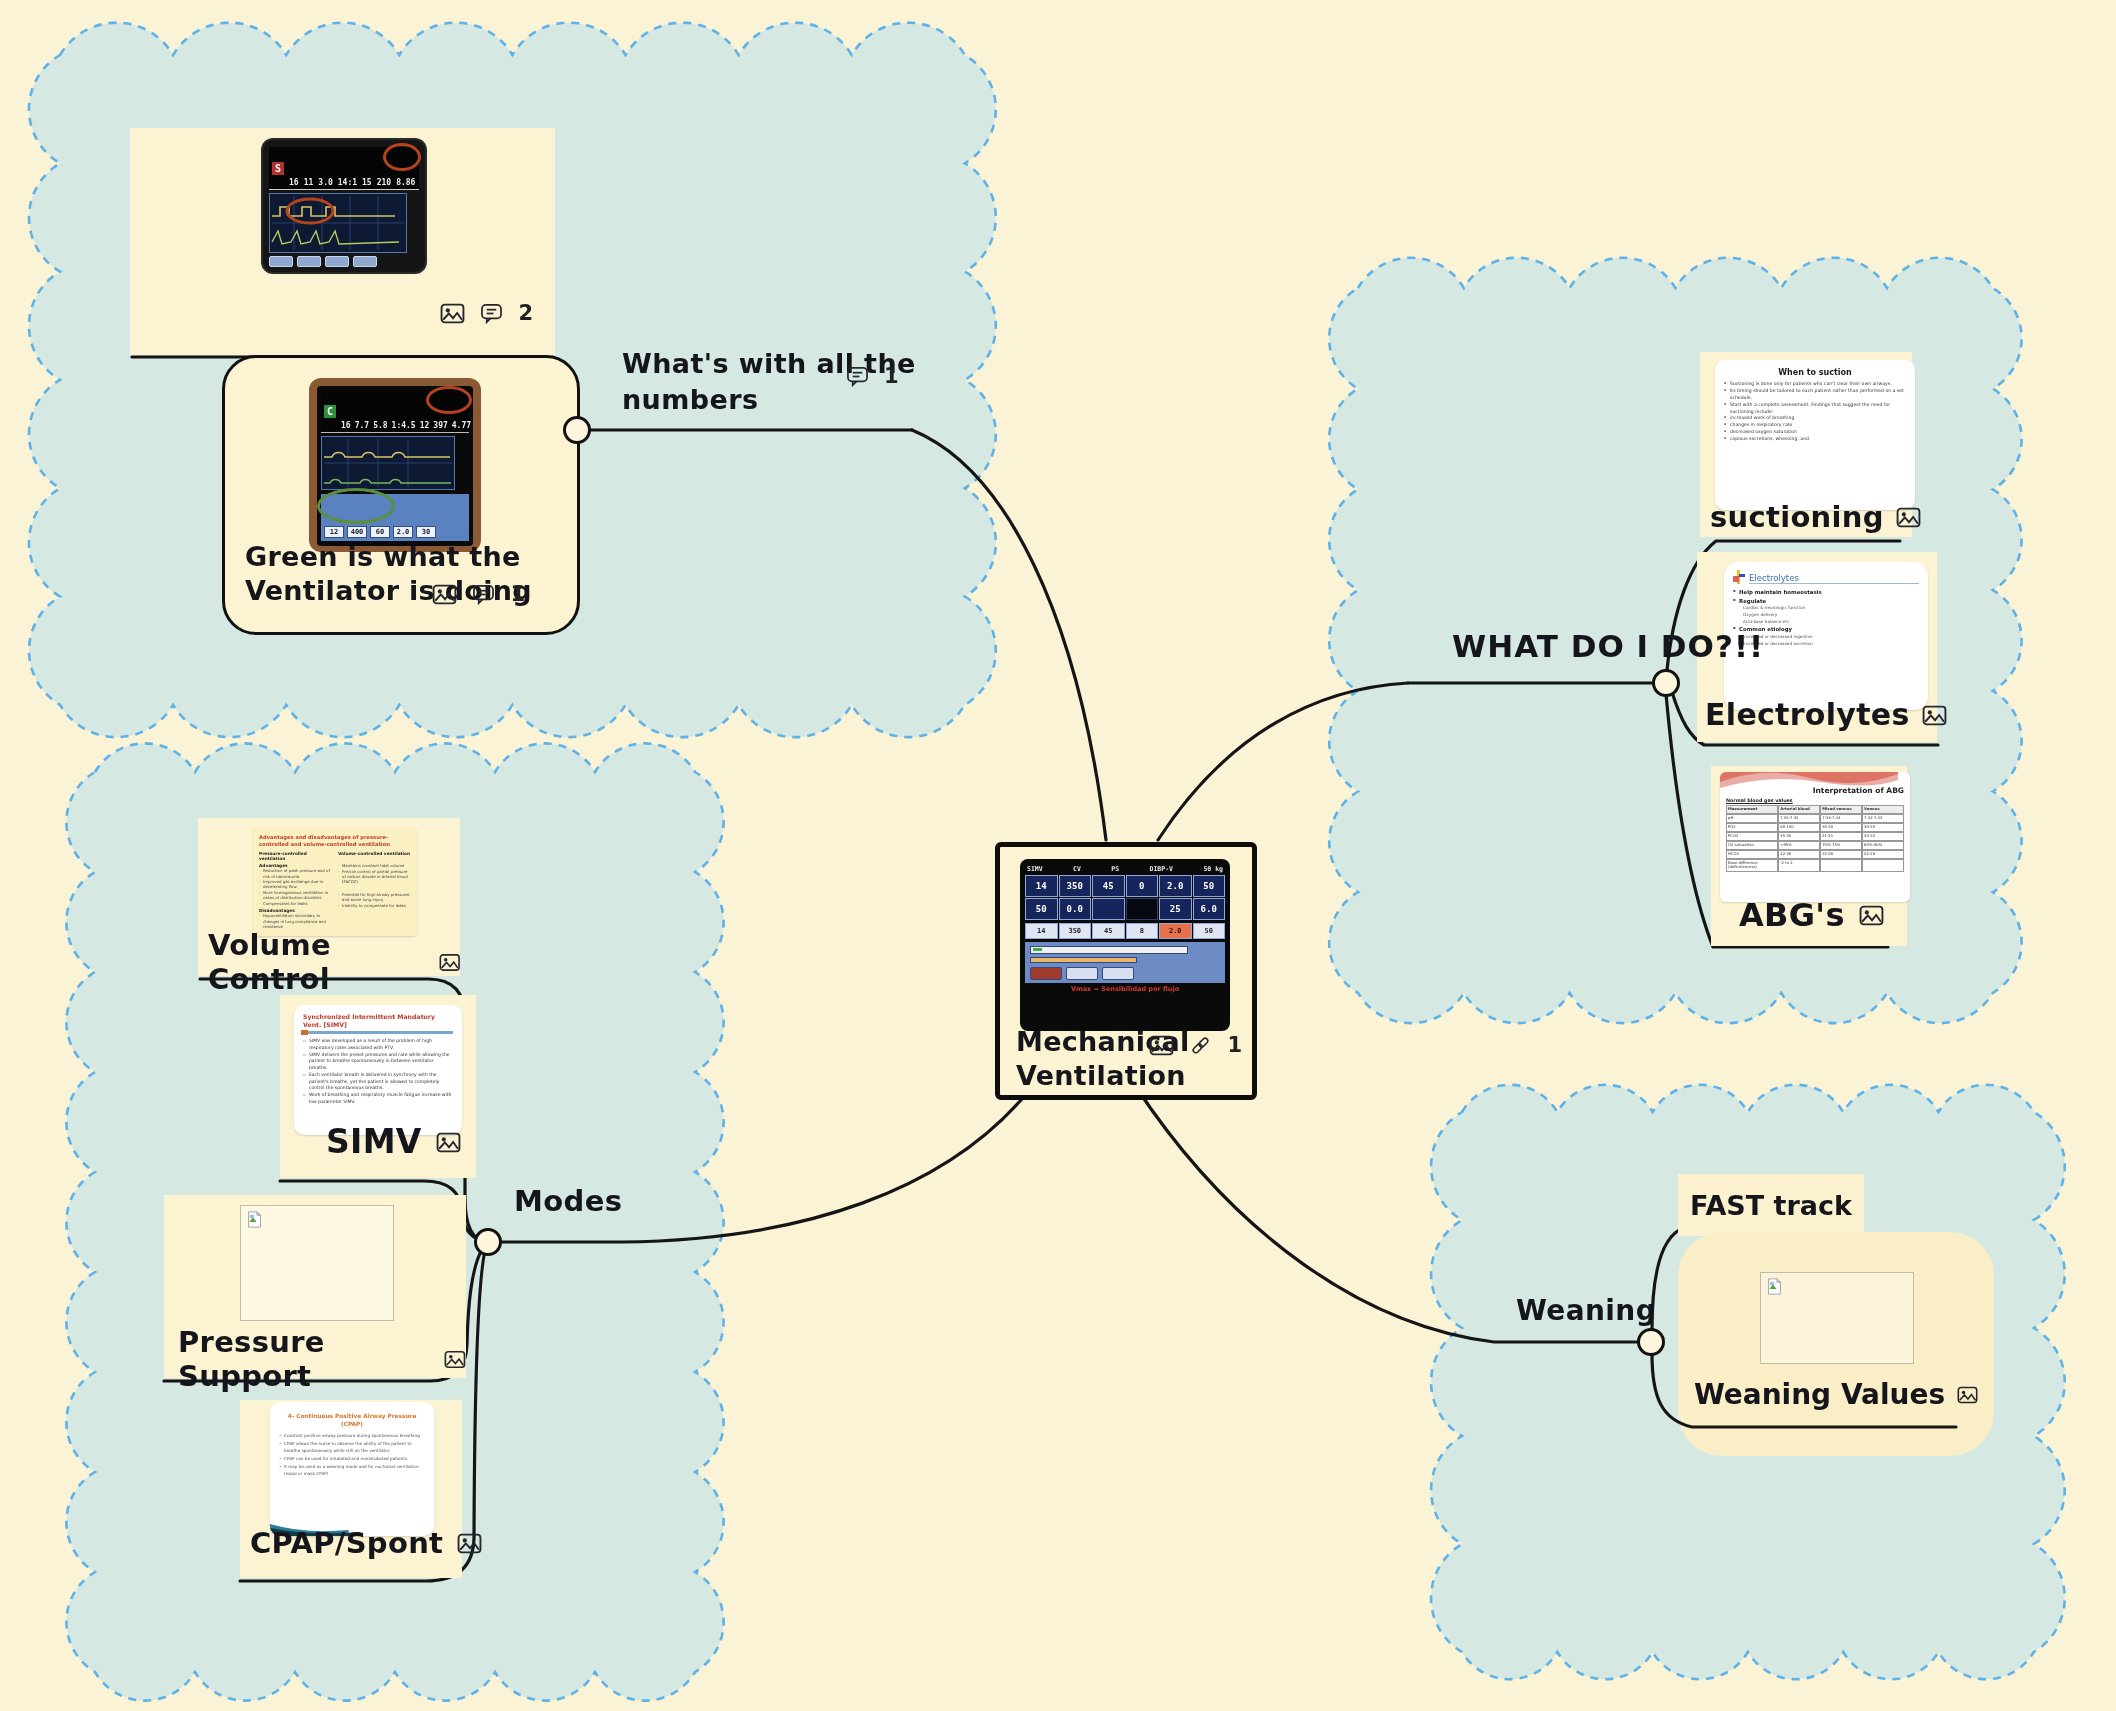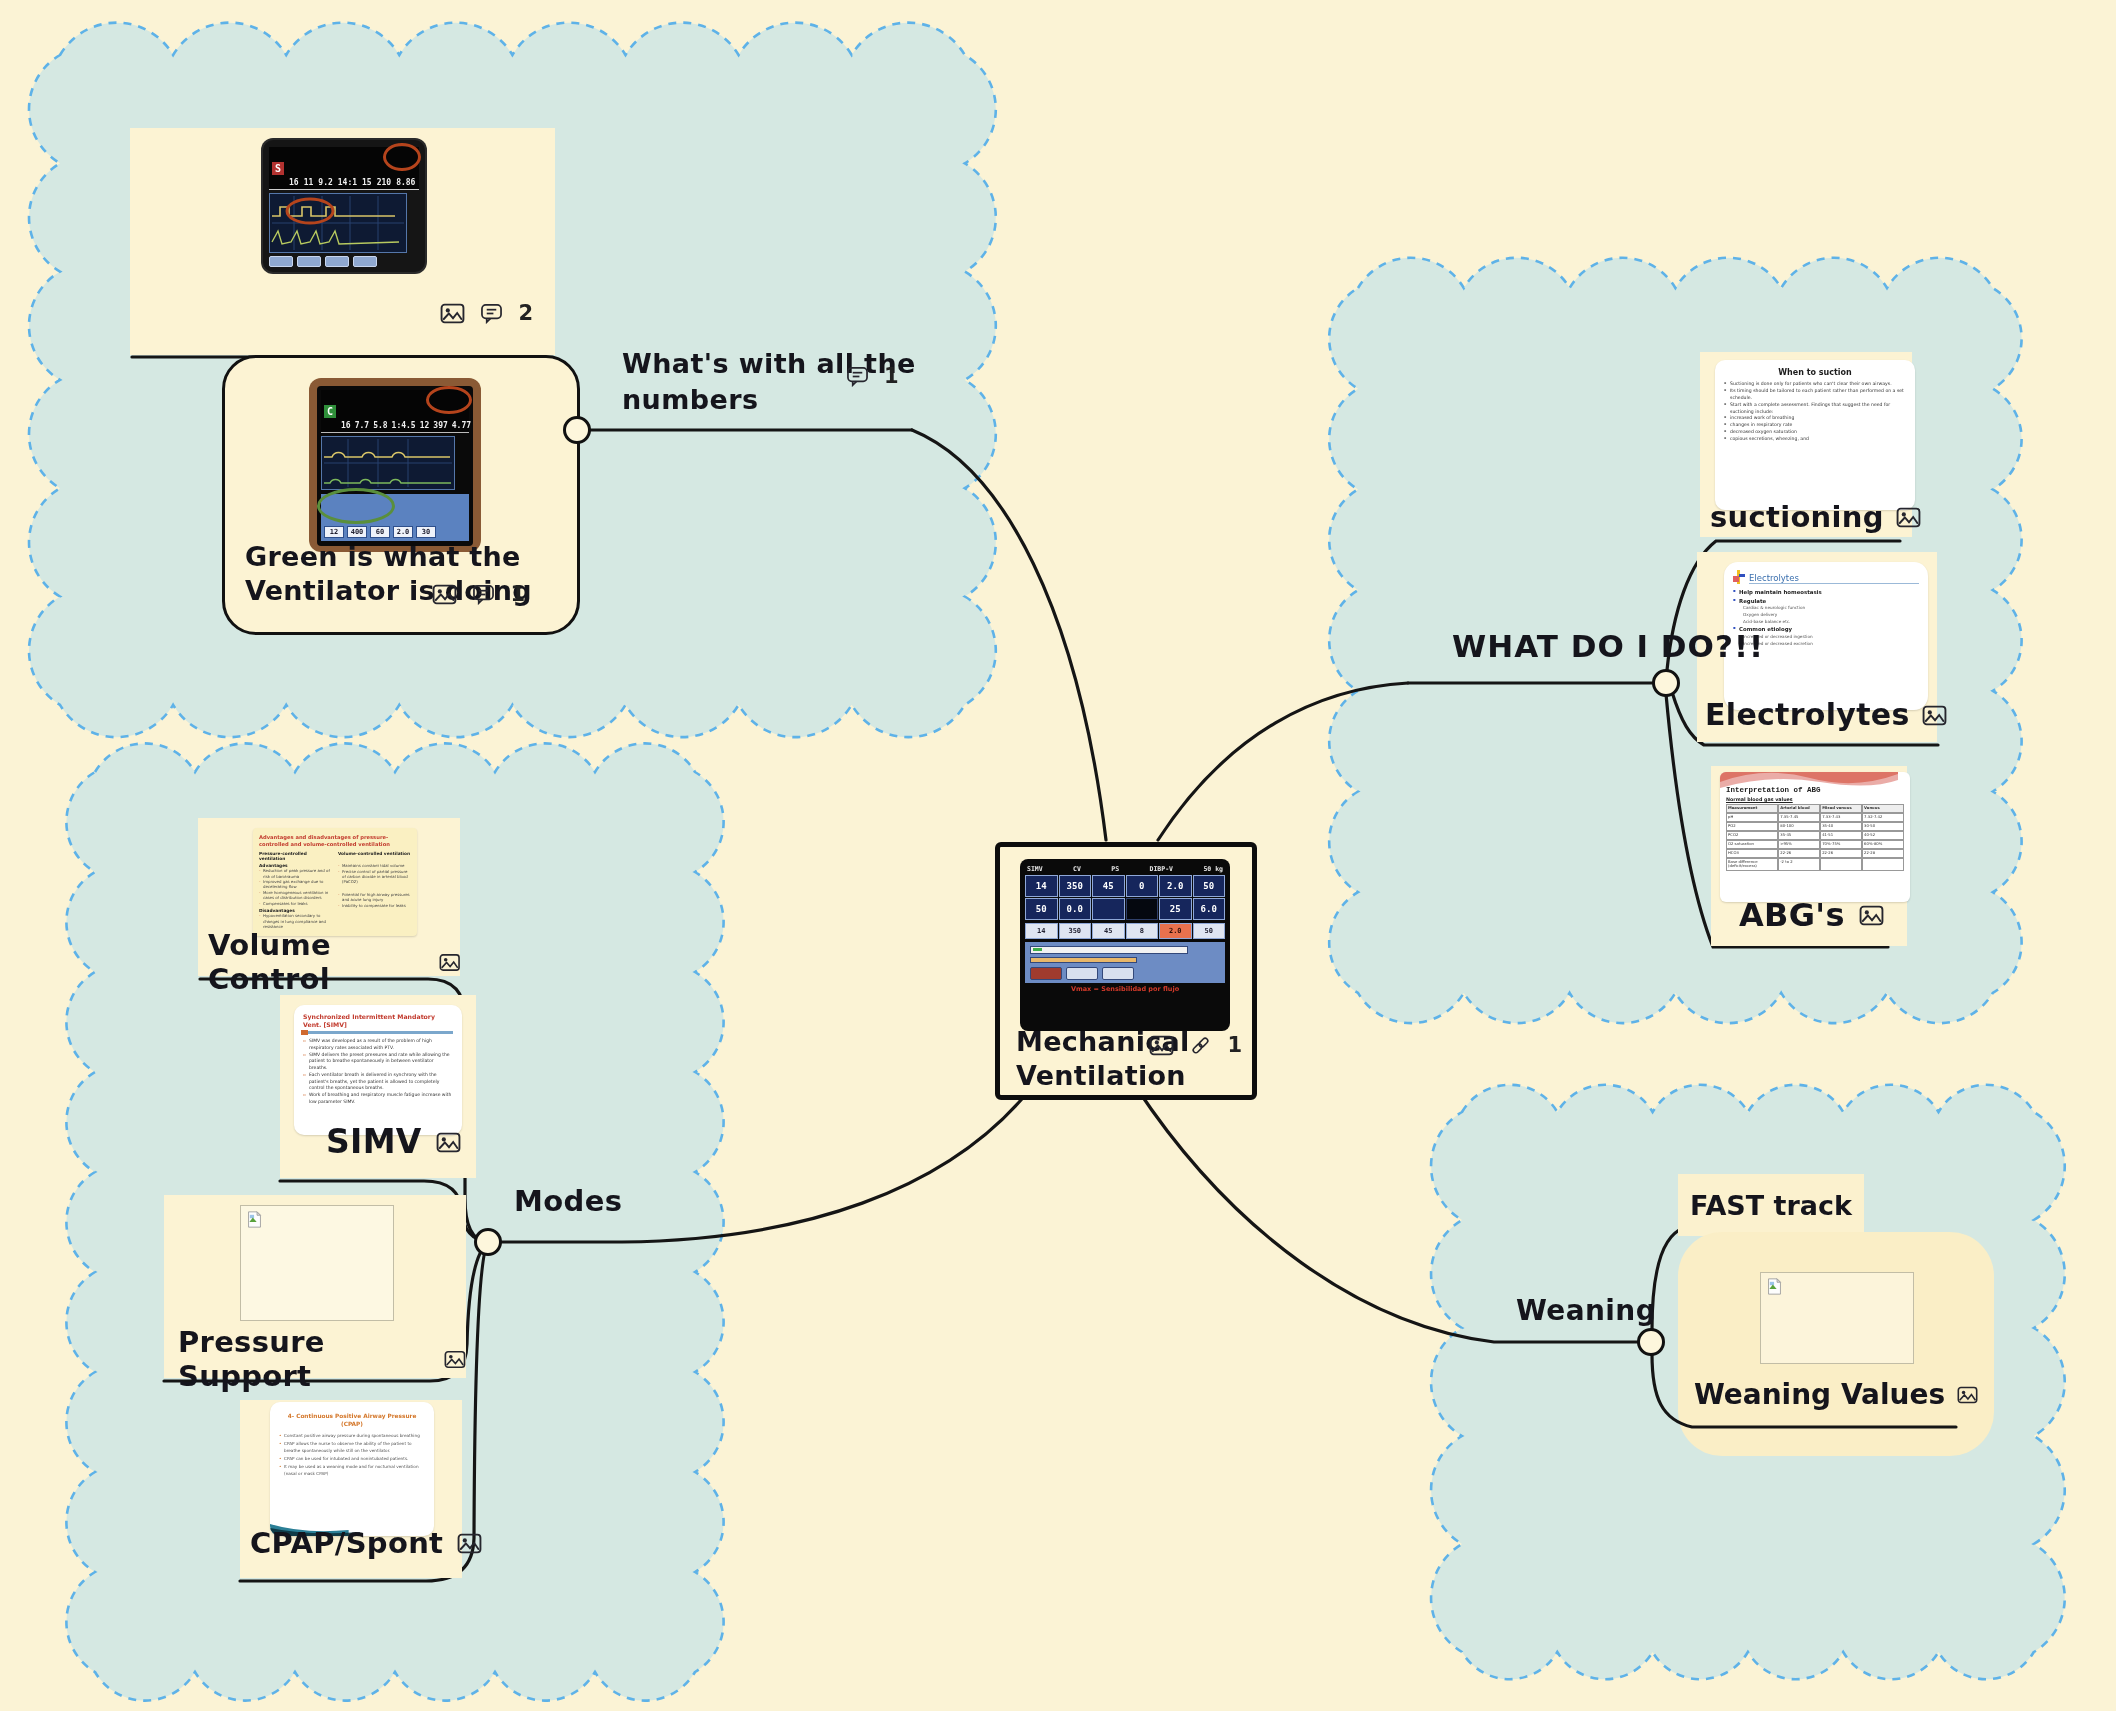--- a/index.html
+++ b/index.html
@@ -63,21 +63,21 @@
   .el-logo{position:relative;width:12px;height:14px;}
   .el-logo i{position:absolute;display:block;}
   .el-logo .y{left:4px;top:0;width:3px;height:14px;background:#f0c020;}
   .el-logo .r{left:0;top:6px;width:6px;height:6px;background:#e06060;}
   .el-logo .b{left:6px;top:4px;width:6px;height:3px;background:#3050c0;}
   .el-title{font-size:8.5px;color:#3a6fae;border-bottom:1px solid #9bb9d8;flex:1;}
   .el-b{font-size:5.4px;font-weight:bold;color:#222;padding-left:6px;position:relative;line-height:1.6;}
   .el-b::before{content:"▪";position:absolute;left:0;color:#3050c0;font-size:4px;}
   .el-s{font-size:4.2px;color:#555;padding-left:10px;line-height:1.6;}
   .abg-band{position:absolute;left:0;top:0;right:0;height:18px;}
-  .abg-title{position:relative;font-weight:bold;font-size:7.5px;color:#222;text-align:left;margin-top:10px;font-family:Liberation Mono, monospace;}
+  .abg-title{position:relative;font-weight:bold;font-size:7.5px;color:#222;text-align:right;margin-top:10px;}
   .abg-sub{font-size:4.8px;font-weight:bold;color:#222;text-decoration:underline;margin:3px 0 2px;}
   .tr{display:flex;}
   .tcell{flex:1.1;border:0.5px solid #999;padding:1px;font-size:3.8px;color:#333;line-height:1.3;}
   .tr .tcell:first-child{flex:1.4;}
   .tr-h .tcell{font-weight:bold;background:#eee;}
   .vc-slide{background:#FAF0C2;}
   .vc-title{font-size:5.2px;font-weight:bold;color:#c23b2e;line-height:1.35;margin-bottom:3px;}
   .vc-cols{display:flex;gap:6px;}
   .vc-col{flex:1;}
   .vc-h{font-size:4.3px;font-weight:bold;color:#222;margin-bottom:1px;}
@@ -132,21 +132,21 @@
     </g>
   </svg>
 
   <div class="node" style="left:130px;top:128px;width:425px;height:227px">
     <div class="mon" style="left:133px;top:12px;width:150px;height:118px">
       <div class="mon-strip">
         <span class="s-box s-red">S</span>
         <span class="ro-row">
             <div class="ro">16</div>
             <div class="ro">11</div>
-            <div class="ro">9.2</div>
+            <div class="ro">3.0</div>
             <div class="ro">14:1</div>
             <div class="ro">15</div>
             <div class="ro">210</div>
             <div class="ro">8.86</div>
           </span>
         <span class="annot" style="right:-2px;top:-4px;width:32px;height:22px"></span>
       </div>
       <svg class="wavebox" width="136" height="58" viewBox="0 0 136 58">
         <g stroke="#27406e" stroke-width="1">
             <line x1="24" y1="2" x2="24" y2="56"></line>

